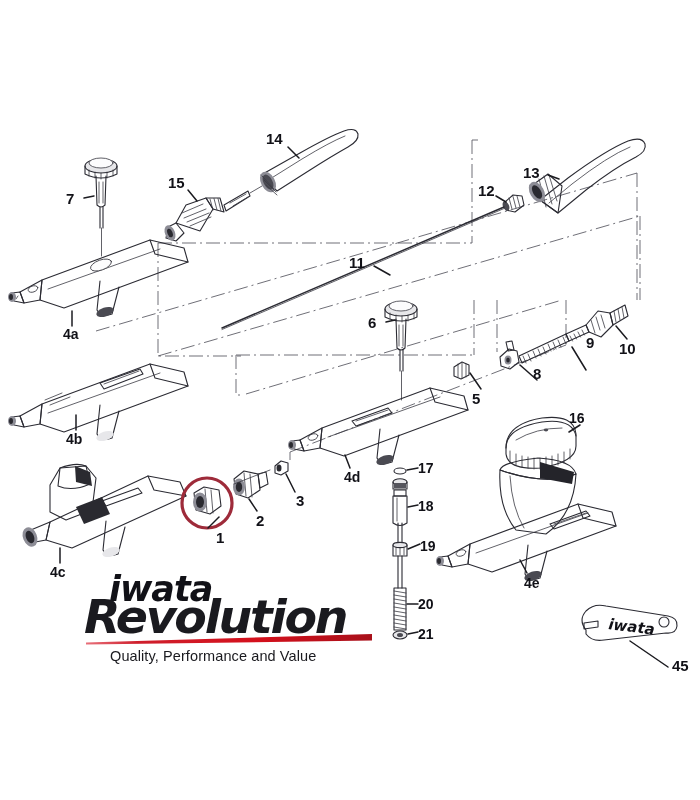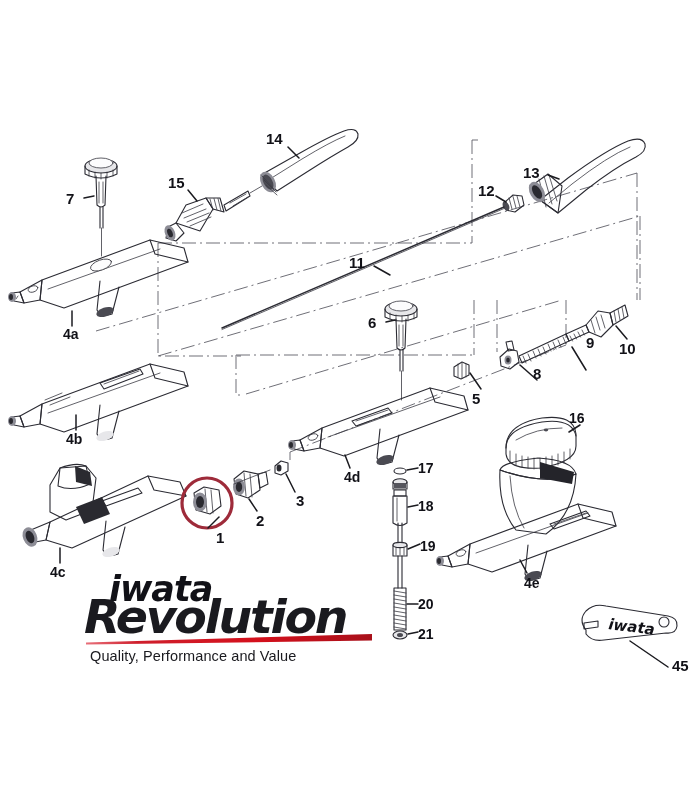--- a/index.html
+++ b/index.html
@@ -89,21 +89,21 @@
   }
   .logo-swoosh {
     position: absolute;
     left: 2px;
     top: 62px;
     width: 286px;
     height: 11px;
   }
   .logo-tagline {
     position: absolute;
-    left: 6px;
+    left: 26px;
     top: 76px;
     font-family: "Liberation Sans", sans-serif;
     font-size: 14.5px;
     color: #1a1a1f;
     letter-spacing: 0.1px;
     white-space: nowrap;
   }
   .wrench-word {
     font-family: "DejaVu Sans", sans-serif;
     font-weight: bold;

